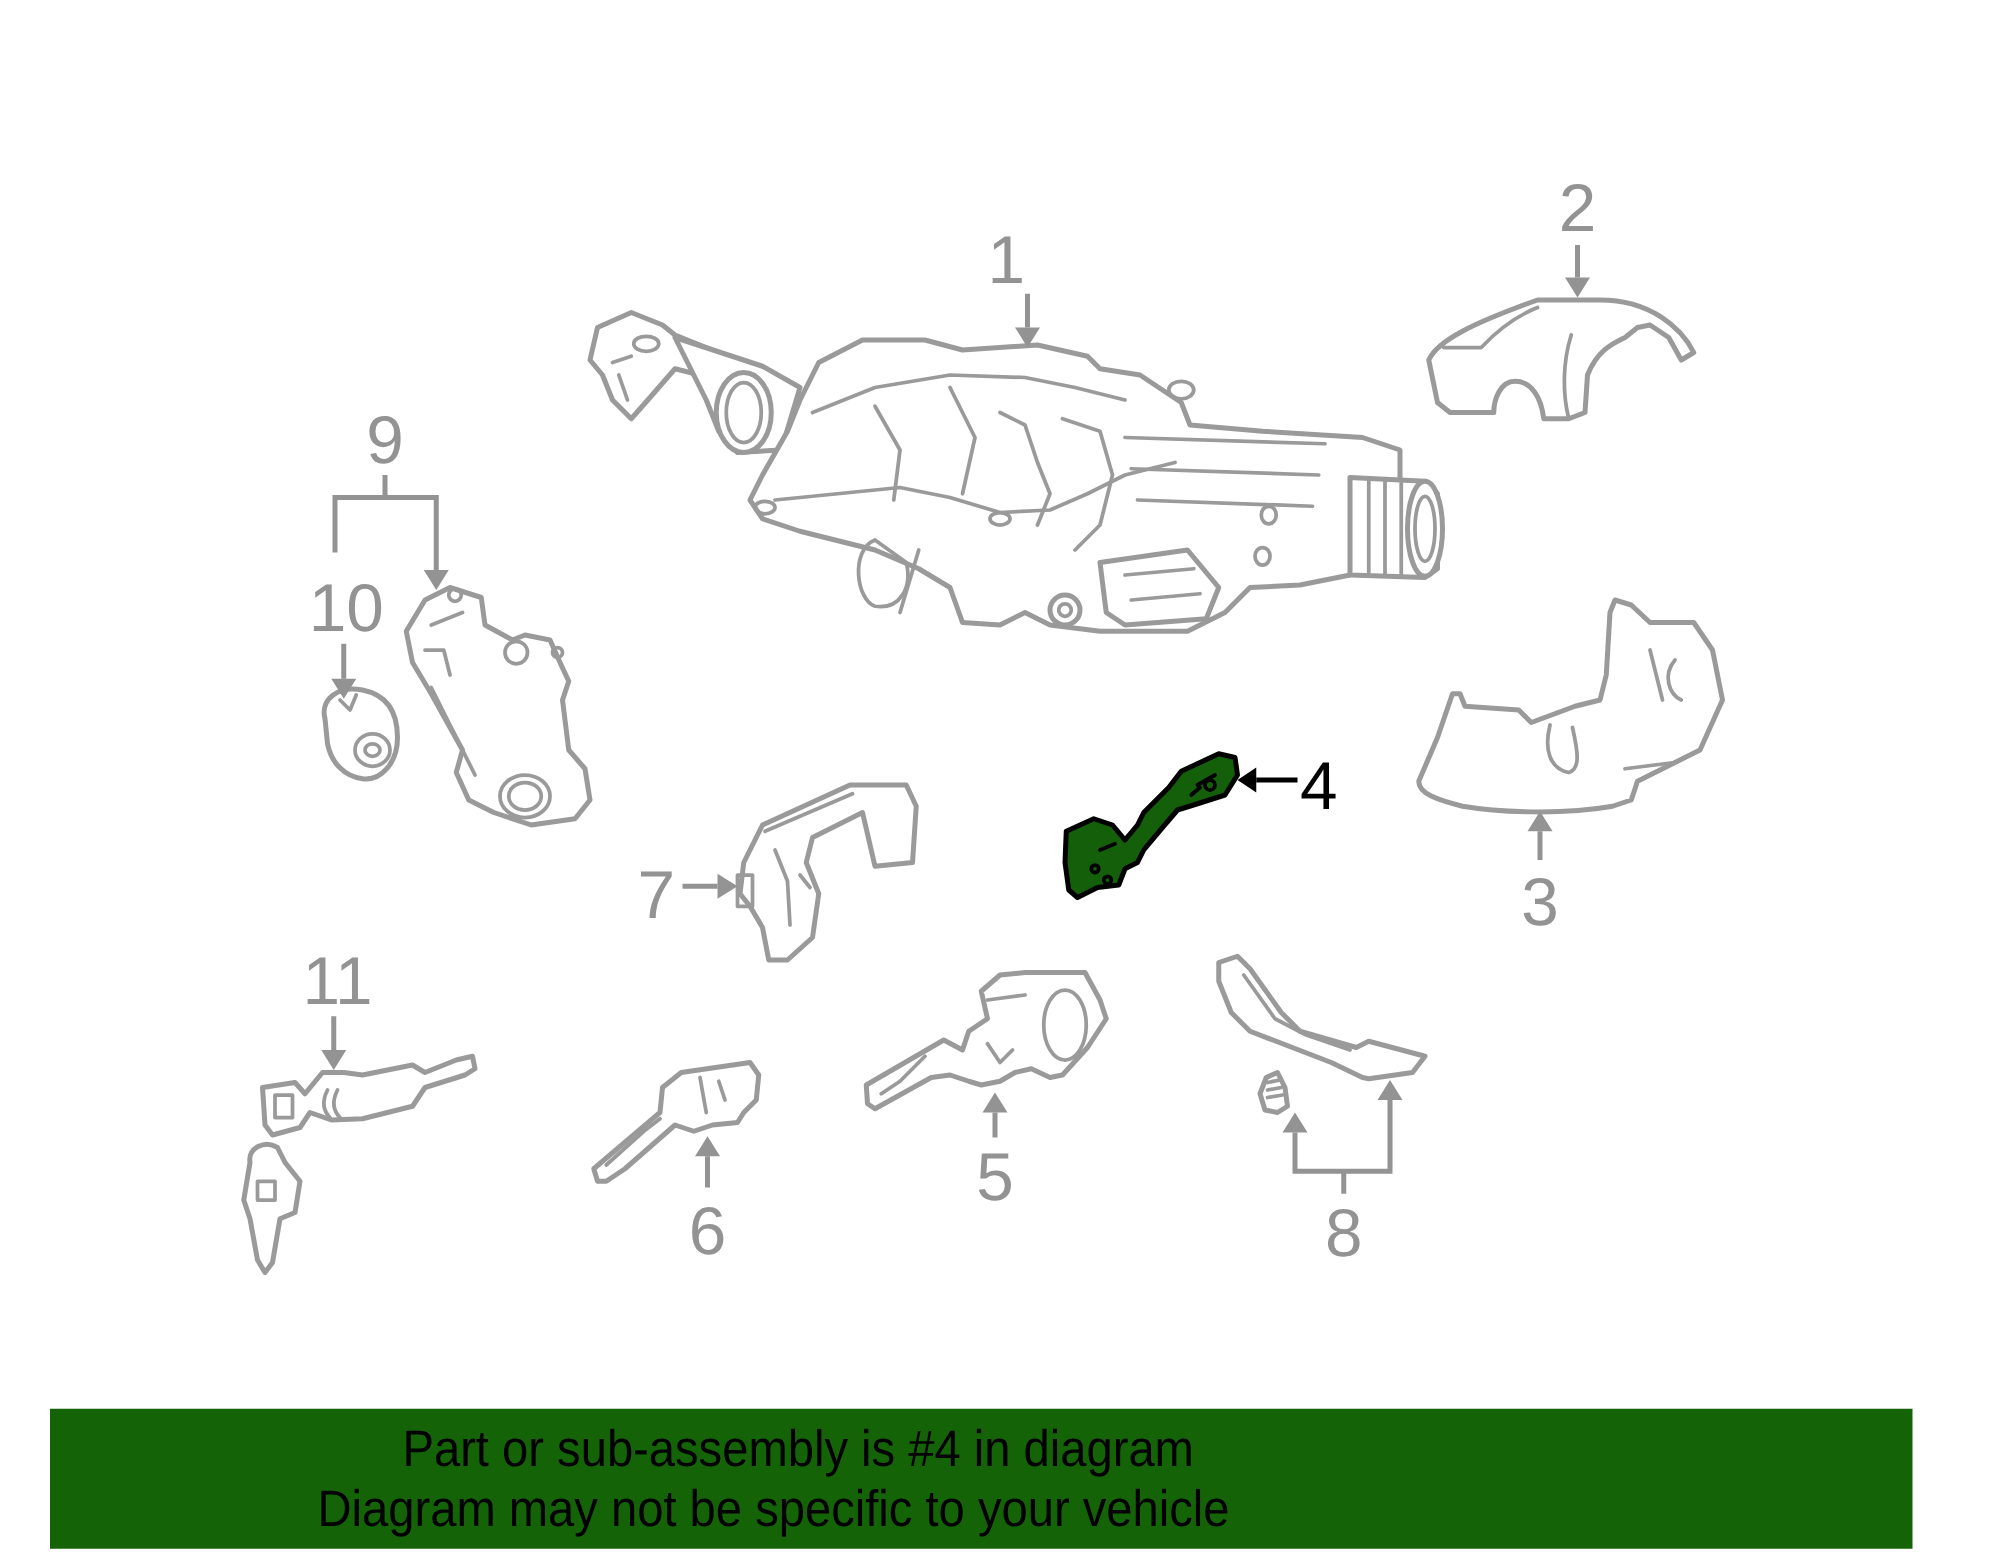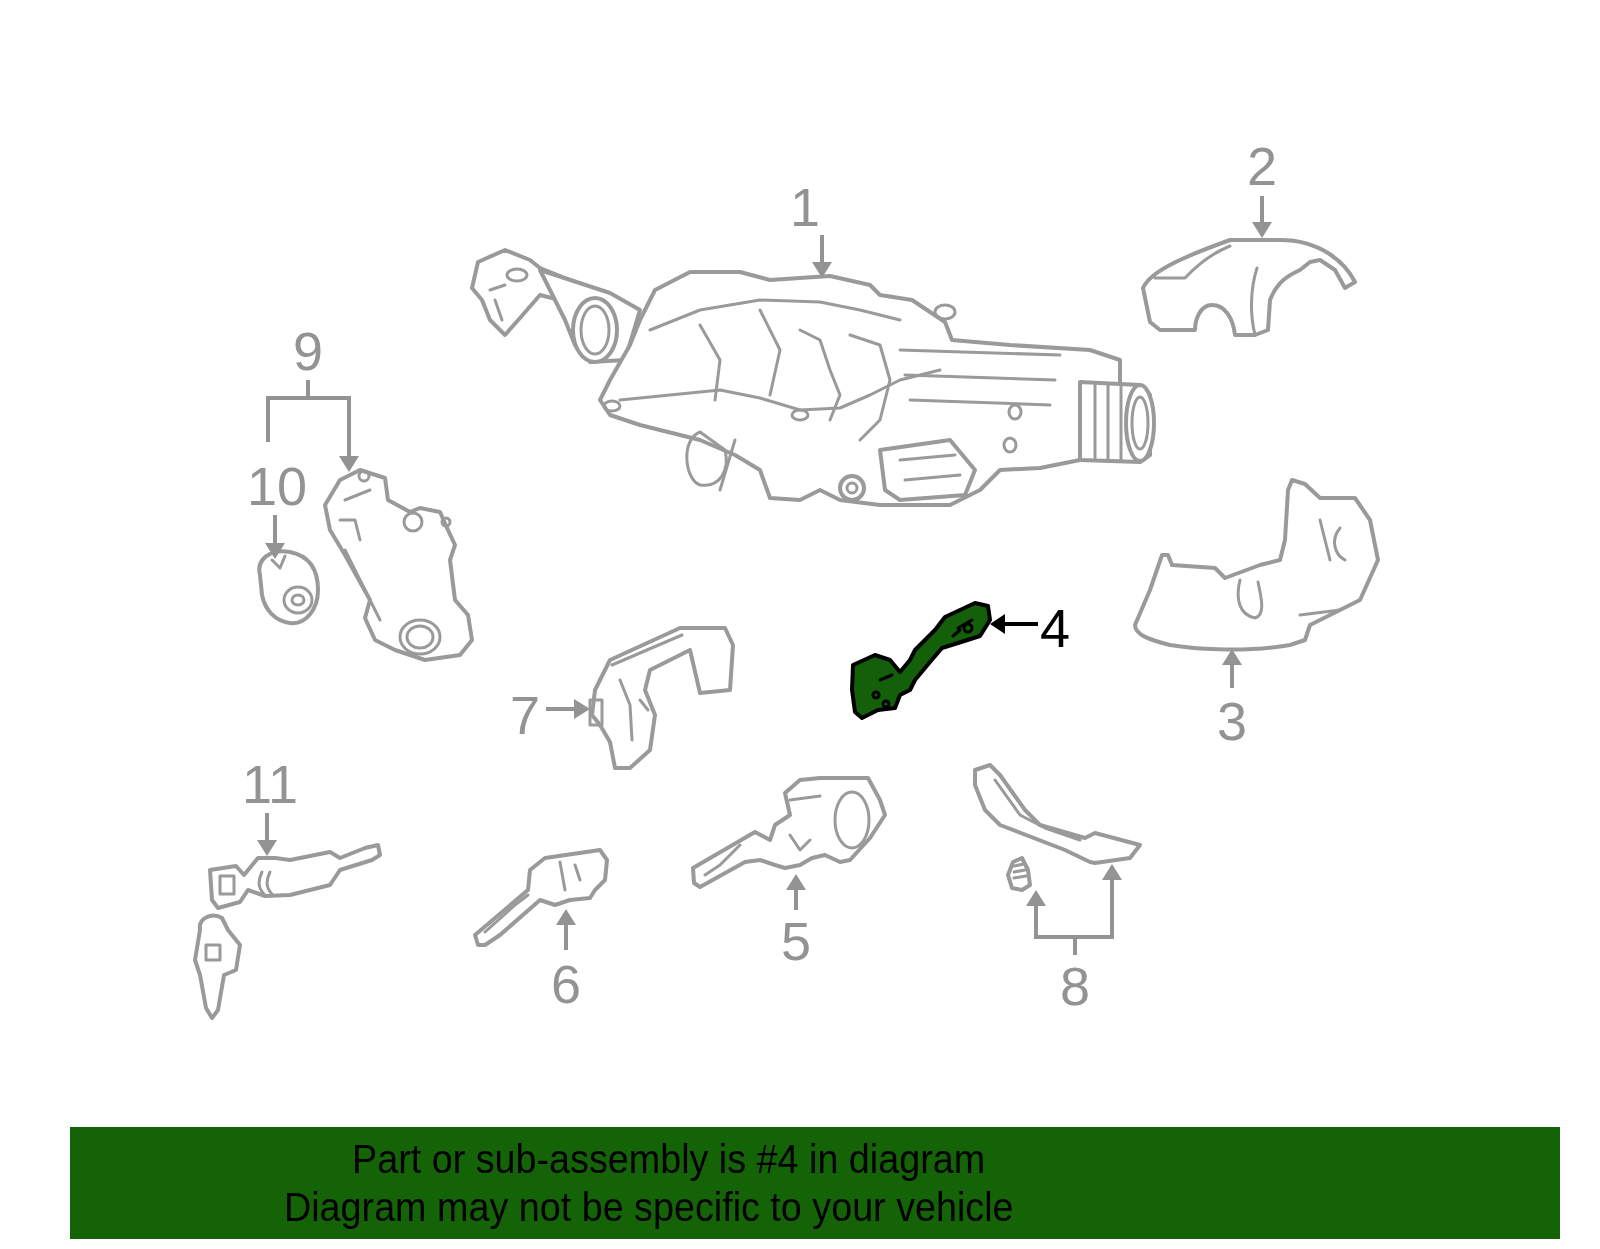--- a/index.html
+++ b/index.html
@@ -8,21 +8,21 @@
   .lbl { font-family: "Liberation Sans", sans-serif; font-size: 54px; fill: #939393; }
   .lbl-active { fill: #000000; }
   .part { fill: #ffffff; stroke: #9a9a9a; stroke-width: 4; stroke-linejoin: round; stroke-linecap: round; }
   .detail { fill: none; stroke: #9a9a9a; stroke-width: 3; stroke-linejoin: round; stroke-linecap: round; }
   .leader { fill: none; stroke: #939393; stroke-width: 4; }
   .arrowhead { fill: #939393; }
   .leader-active { fill: none; stroke: #000000; stroke-width: 4; }
   .arrowhead-active { fill: #000000; }
   .hl { fill: var(--hl, #135f0a); stroke: #000; stroke-width: 4; stroke-linejoin: round; }
   .hl-detail { fill: none; stroke: #000; stroke-width: 3; stroke-linecap: round; }
-  #banner { position: absolute; left: 40px; top: 1127px; width: 1490px; height: 112px; background: #146407; text-align: center; margin-left: 30px; }
+  #banner { position: absolute; left: 40px; top: 1127px; width: 1490px; height: 112px; background: #146407; text-align: center; }
   #banner .line { display: block; width: 1400px; font-size: 41px; line-height: 48px; color: #000; transform: scaleX(0.92); transform-origin: left center; }
   #banner .l1 { margin-left: 282px; margin-top: 8px; text-align: left; }
   #banner .l2 { margin-left: 214px; text-align: left; }
 </style>
 </head>
 <body>
 
 <svg id="diagram" viewBox="0 0 1600 1249" xmlns="http://www.w3.org/2000/svg">
   <defs>
     <marker id="ah" markerWidth="6" markerHeight="6" refX="3" refY="3" orient="auto"></marker>

